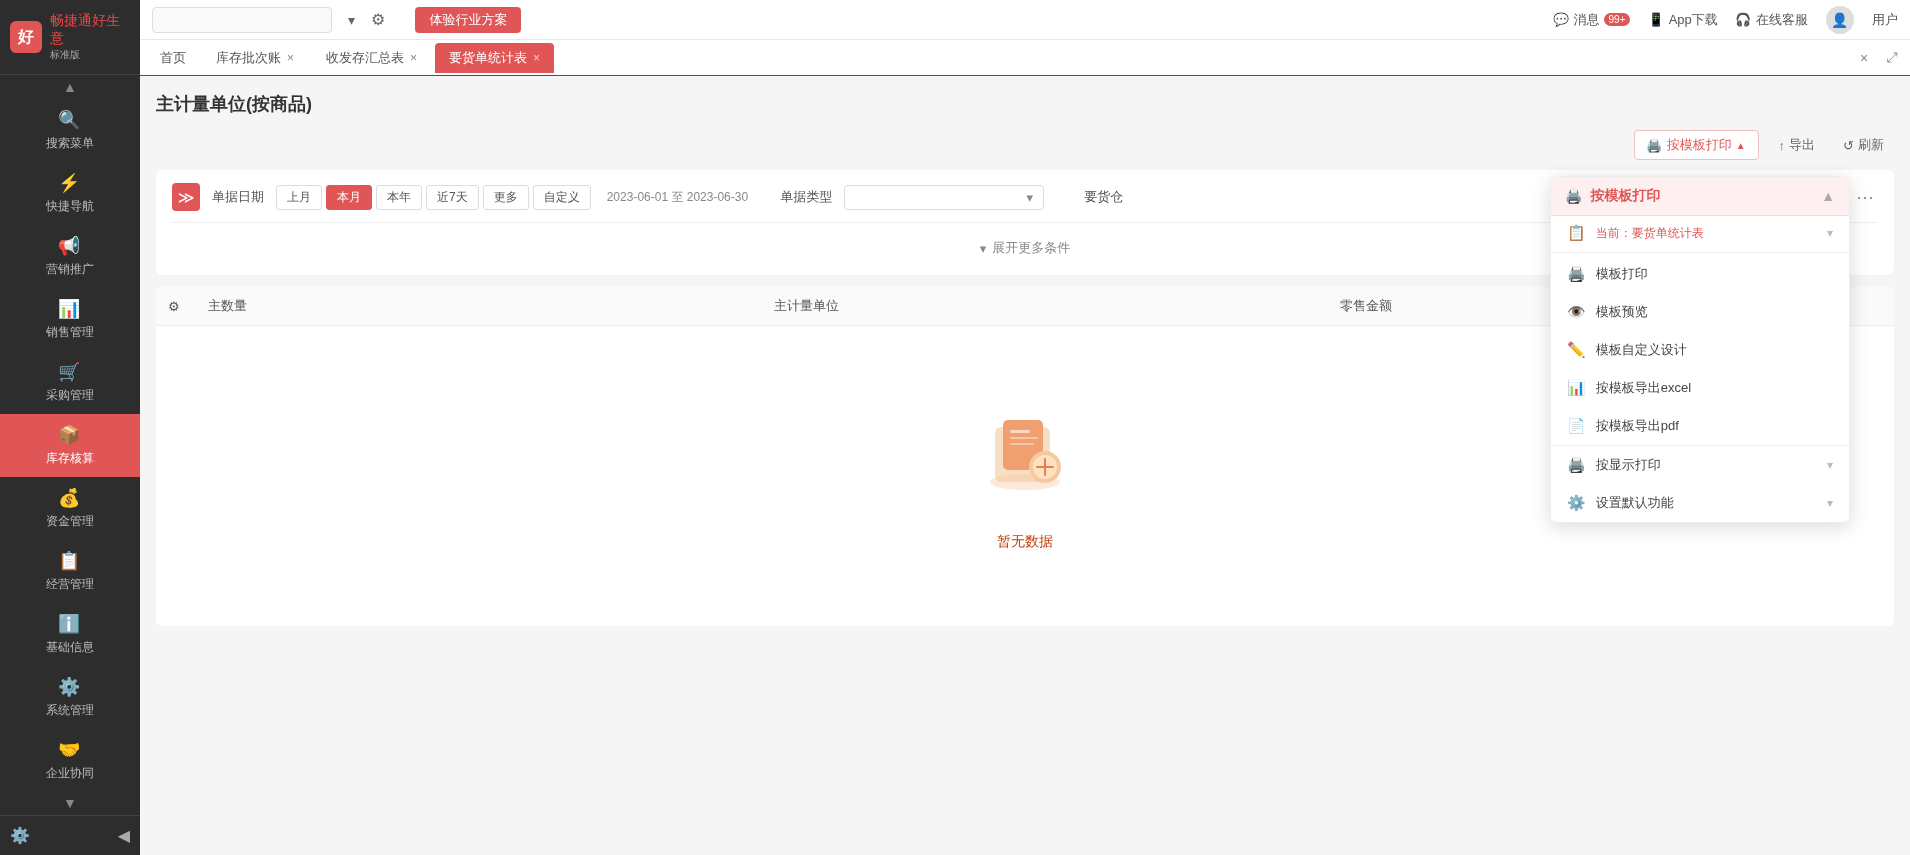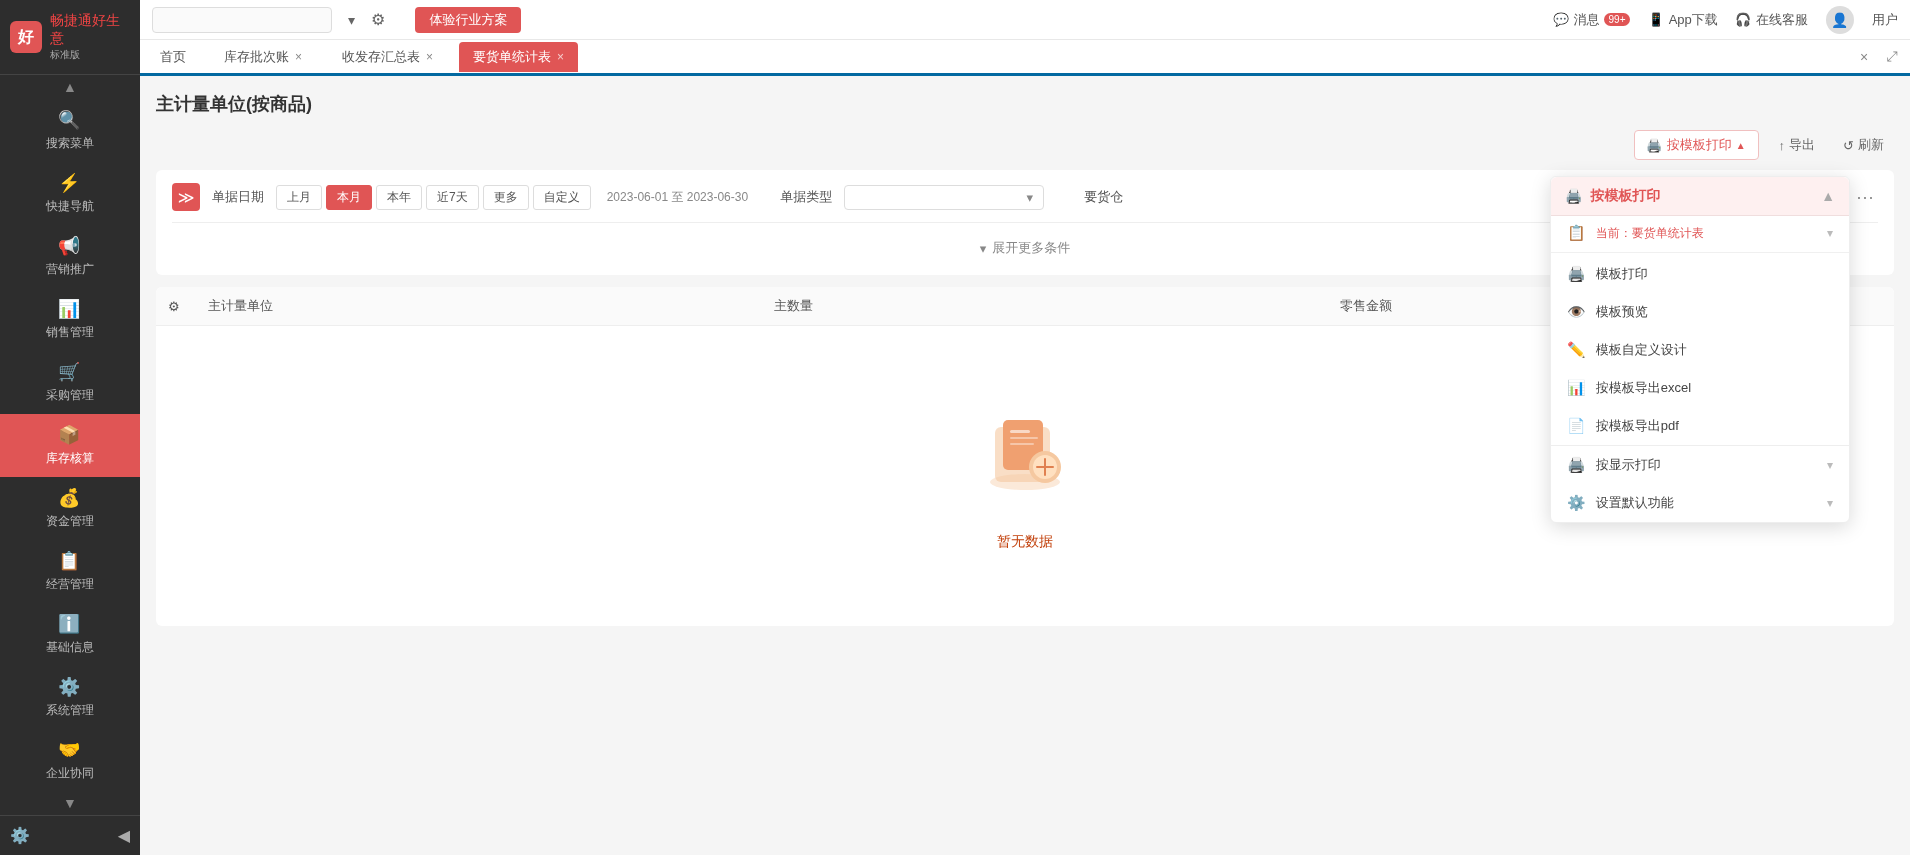--- a/index.html
+++ b/index.html
@@ -29,21 +29,21 @@
     .topbar-dropdown-btn { padding: 0 6px; cursor: pointer; color: #666; font-size: 14px; }
     .topbar-gear { color: #666; cursor: pointer; font-size: 16px; }
     .topbar-trial-btn { background: #e05555; color: white; border: none; padding: 4px 14px; border-radius: 4px; cursor: pointer; font-size: 13px; margin-left: 20px; }
     .topbar-right { margin-left: auto; display: flex; align-items: center; gap: 18px; }
     .topbar-right-item { display: flex; align-items: center; gap: 4px; color: #555; cursor: pointer; font-size: 13px; }
     .badge { background: #e05555; color: white; font-size: 10px; padding: 1px 5px; border-radius: 8px; min-width: 18px; text-align: center; }
     .avatar { width: 28px; height: 28px; border-radius: 50%; background: #ddd; display: flex; align-items: center; justify-content: center; color: #888; font-size: 14px; }
     .username { color: #555; font-size: 13px; }
 
     
-    .tabs { height: 36px; background: #fff; display: flex; align-items: center; padding: 0 8px; border-bottom: 3px solid #0369a1; flex-shrink: 0; gap: 12px; }
+    .tabs { height: 36px; background: #fff; display: flex; align-items: center; padding: 0 8px; border-bottom: 1px solid #0369a1; flex-shrink: 0; gap: 4px; }
     .tab { padding: 6px 14px; font-size: 13px; color: #555; cursor: pointer; border-radius: 4px 4px 0 0; display: flex; align-items: center; gap: 6px; }
     .tab.active { background: #e05555; color: #fff; }
     .tab-close { font-size: 12px; cursor: pointer; opacity: 0.7; }
     .tab-home { font-size: 13px; color: #555; padding: 6px 12px; cursor: pointer; }
     .window-controls { margin-left: auto; display: flex; align-items: center; gap: 8px; }
     .win-btn { width: 20px; height: 20px; display: flex; align-items: center; justify-content: center; cursor: pointer; color: #888; font-size: 14px; }
 
     
     .page-content { flex: 1; overflow: auto; padding: 16px; position: relative; }
     .page-title { font-size: 18px; font-weight: bold; color: #333; margin-bottom: 14px; }
@@ -278,22 +278,22 @@
         <span>▾</span>
         <span>展开更多条件</span>
       </div>
     </div>
 
     <div class="table-container">
       <div class="table-header">
         <div class="th settings-col">
           <span>⚙</span>
         </div>
+        <div class="th qty-col">主数量</div>
         <div class="th unit-col">主计量单位</div>
-        <div class="th qty-col">主数量</div>
         <div class="th amount-col">零售金额</div>
       </div>
       <div class="table-body">
         <div class="empty-state">
           <div class="empty-icon">
             <svg width="100" height="100" viewBox="0 0 100 100" fill="none" xmlns="http://www.w3.org/2000/svg">
               <ellipse cx="50" cy="80" rx="35" ry="8" fill="#f5c8a0" opacity="0.4"></ellipse>
               <rect x="20" y="25" width="55" height="55" rx="6" fill="#f5c8a0" opacity="0.6"></rect>
               <rect x="28" y="18" width="40" height="50" rx="5" fill="#f0a070"></rect>
               <circle cx="70" cy="65" r="16" fill="#f5c8a0"></circle>

